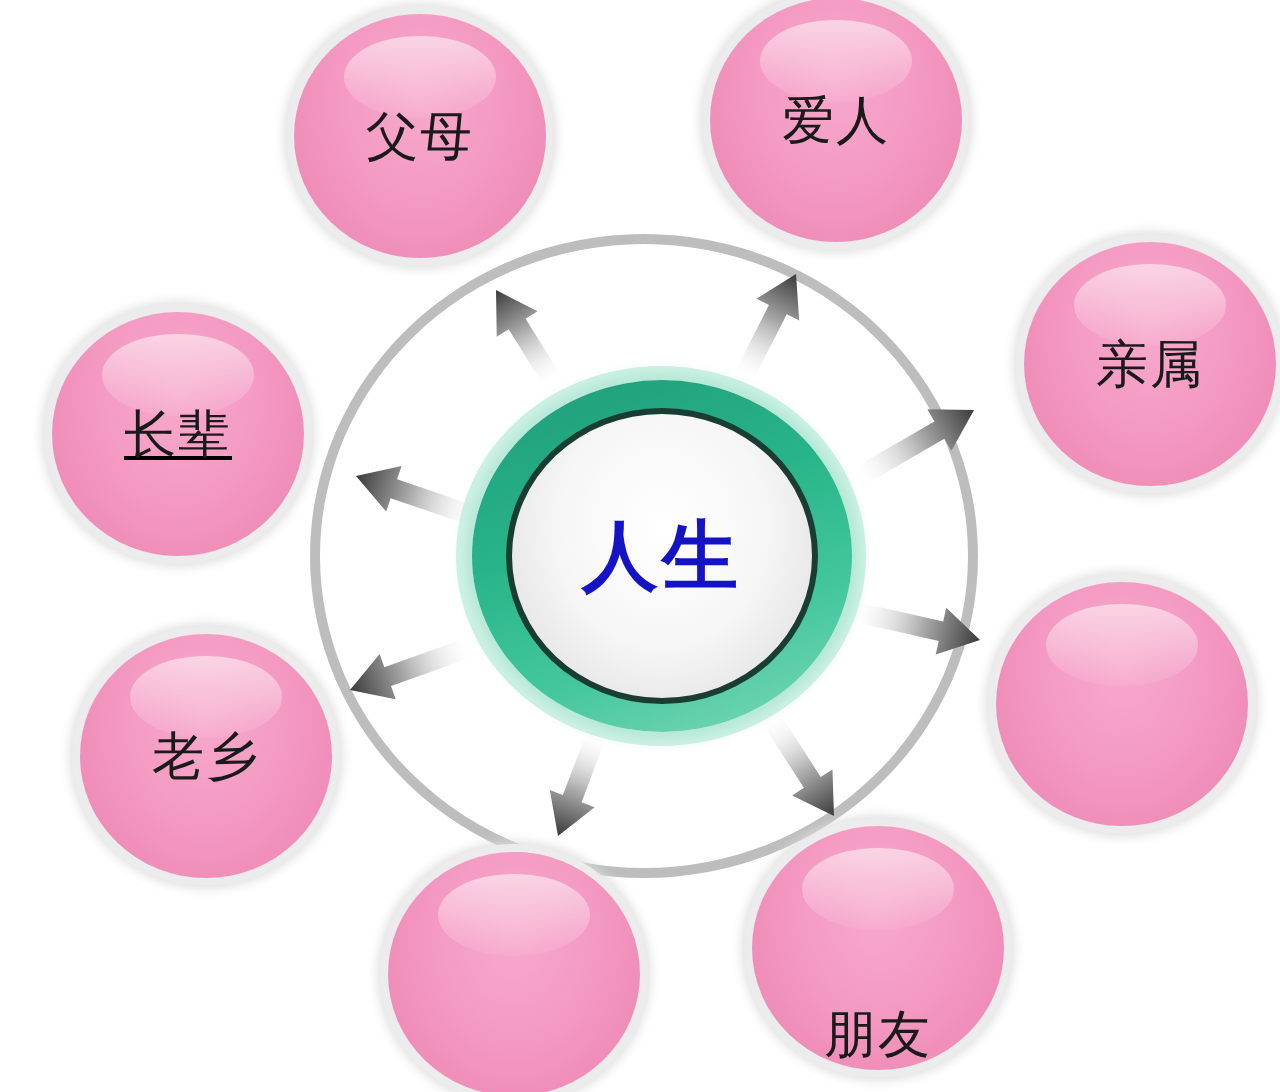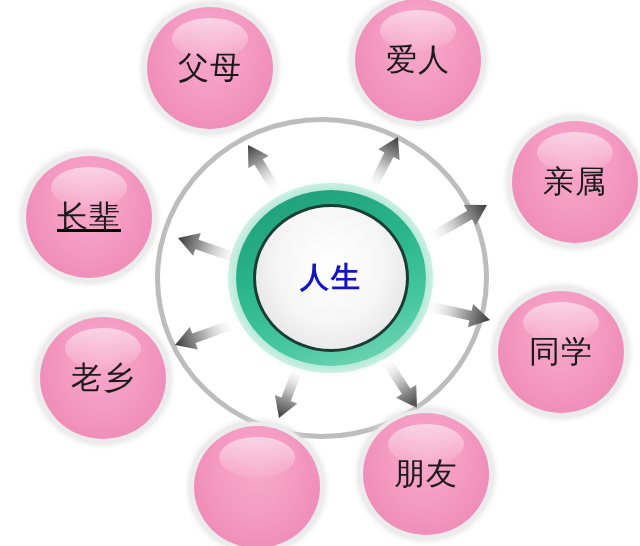--- a/index.html
+++ b/index.html
@@ -16,40 +16,40 @@
     box-shadow: 0 0 0 4px #ececec, 0 0 6px 5px #dcdcdc;
     display:flex; align-items:center; justify-content:center;
     overflow:hidden;
   }
   .node .gloss {
     position:absolute; left:20%; top:9%; width:60%; height:34%;
     border-radius:50%;
     background: linear-gradient(to bottom, rgba(255,255,255,0.55), rgba(255,255,255,0.05));
   }
   .node .label {
-    position:relative; font-size:31px; color:#1a1a1a; letter-spacing:1px;
+    position:relative; font-size:26px; color:#1a1a1a; letter-spacing:1px;
     font-family:"DejaVu Sans", sans-serif;
   }
   .center-halo {
     position:absolute; left:228px; top:183px; width:205px; height:190px; border-radius:50%;
     background: radial-gradient(ellipse at center, rgba(120,220,190,0.0) 60%, rgba(140,225,195,0.55) 74%, rgba(200,240,225,0.2) 90%, rgba(255,255,255,0) 100%);
   }
   .center-ring {
     position:absolute; left:236px; top:190px; width:190px; height:176px; border-radius:50%;
     background: linear-gradient(160deg, #1f9c78 0%, #28b48a 40%, #45c79e 70%, #7fd9b9 100%);
     box-shadow: 0 0 6px 4px rgba(120,210,180,0.45);
   }
   .center-core {
     position:absolute; left:253px; top:204px; width:156px; height:148px; border-radius:50%;
     background: radial-gradient(ellipse at 50% 40%, #ffffff 0%, #f6f6f6 50%, #e2e2e2 85%, #cfcfcf 100%);
     border:3px solid #1a3d33; box-sizing:border-box;
     display:flex; align-items:center; justify-content:center;
   }
   .center-core .label {
-    font-family:"DejaVu Serif", serif; font-size:29px; color:#1414c4; font-weight:bold; letter-spacing:2px;
+    font-family:"DejaVu Serif", serif; font-size:38px; color:#1414c4; font-weight:bold; letter-spacing:2px;
   }
   svg.arrows { position:absolute; left:0; top:0; }
 </style>
 </head>
 <body>
 
 <div id="diagram">
   <div class="outer-ring"></div>
 
   <svg class="arrows" width="640" height="546">
@@ -148,23 +148,22 @@
   <div class="node" style="left: 355px; top: -1px; text-align: right;">
     <div class="gloss"></div>
     <span class="label">爱人</span>
   </div>
   <div class="node" style="left: 512px; top: 121px;">
     <div class="gloss"></div>
     <span class="label">亲属</span>
   </div>
   <div class="node" style="left: 498px; top: 291px;">
     <div class="gloss"></div>
-    <span class="label">同学</span>
   </div>
-  <div class="node" style="left: 363px; top: 413px;">
+  <div class="node" style="left: 376px; top: 413px; align-items: flex-end;">
     <div class="gloss"></div>
     <span class="label">朋友</span>
   </div>
   <div class="node" style="left: 194px; top: 426px;">
     <div class="gloss"></div>
   </div>
   <div class="node" style="left: 40px; top: 317px;">
     <div class="gloss"></div>
     <span class="label">老乡</span>
   </div>

